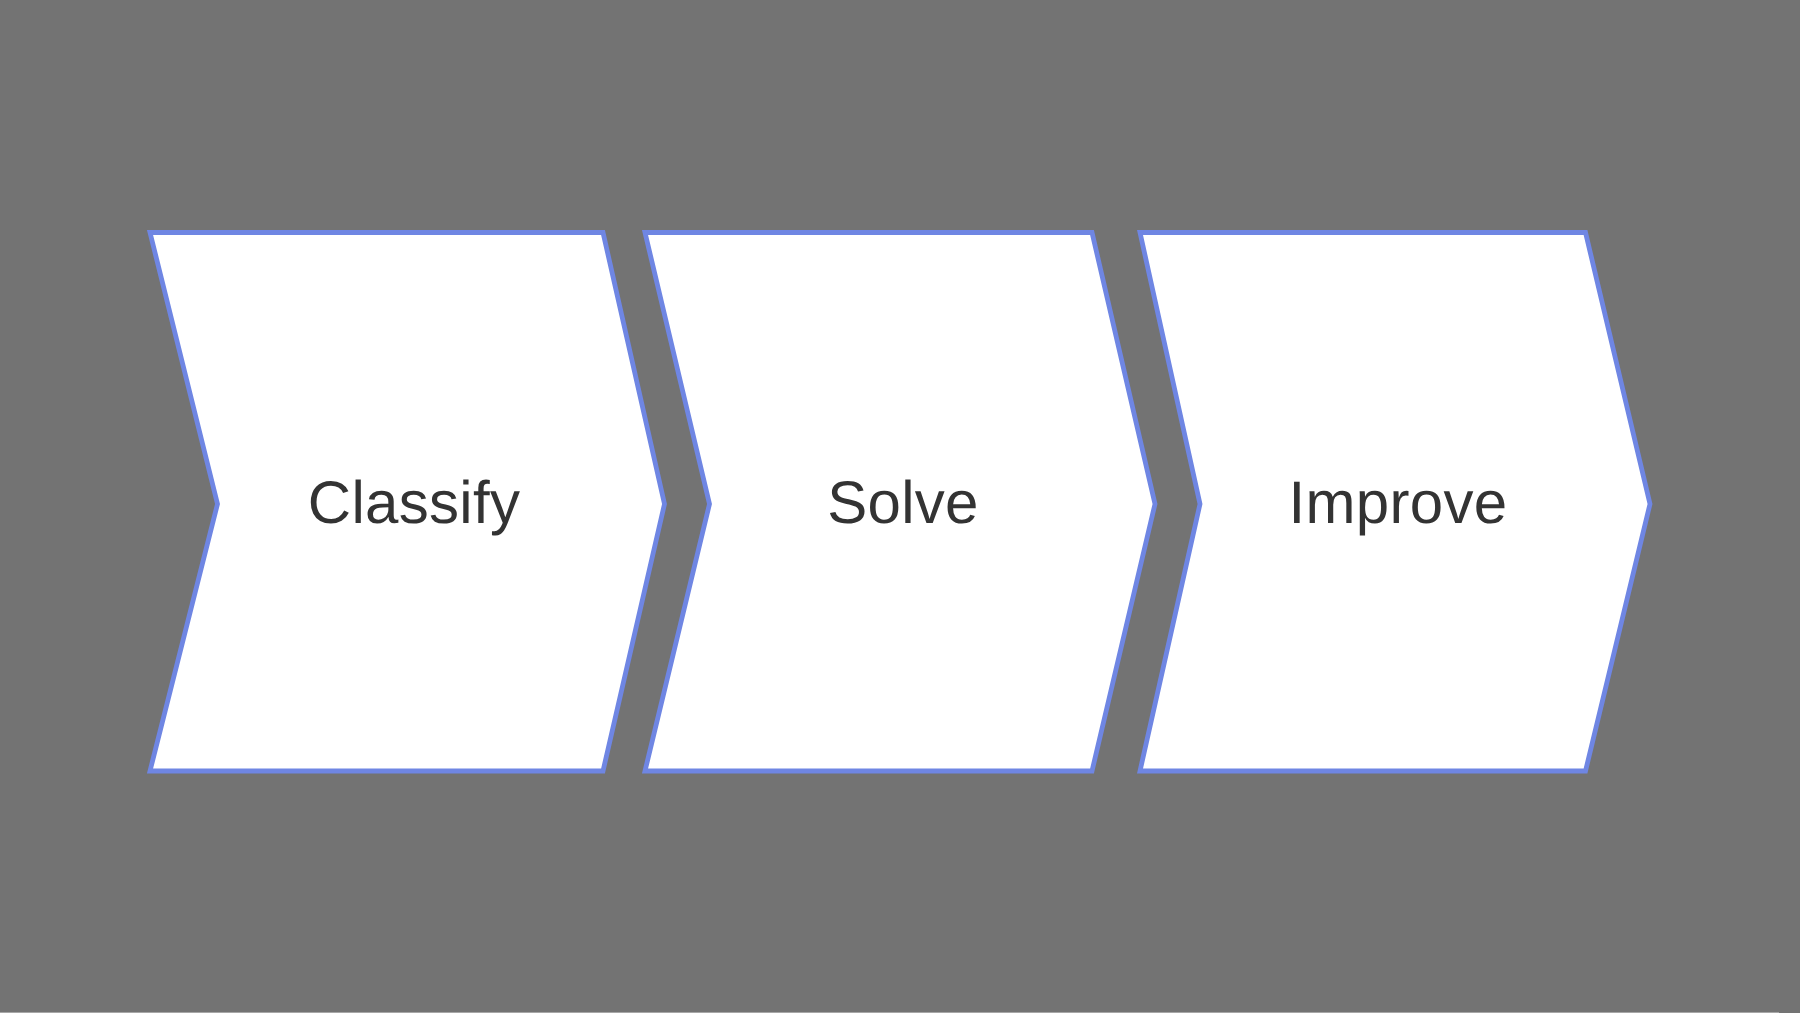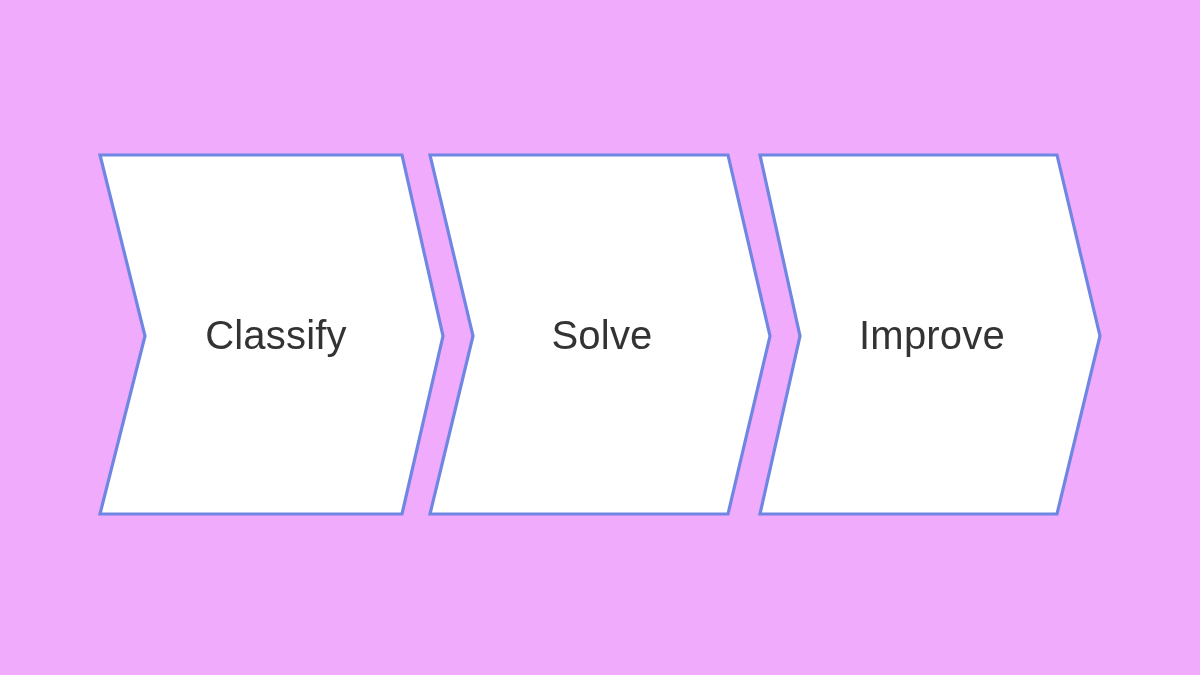--- a/index.html
+++ b/index.html
@@ -40,21 +40,21 @@
     font-size: 40px;
     font-weight: 400;
     text-anchor: middle;
     dominant-baseline: middle;
     letter-spacing: 0.2px;
   }
 </style>
 </head>
 <body>
 
-<div id="canvas" style="background: #f0abfc;">
+<div id="canvas" style="background: #737373;">
   <svg id="diagram-svg" viewBox="0 0 1200 675" xmlns="http://www.w3.org/2000/svg">
 
     <g>
       <polygon class="chevron-shape" points="100,155 402,155 443,336 402,514 100,514 145,336" fill="#ffffff" stroke="#6f86e3" stroke-width="3.2"></polygon>
       <text class="chevron-label" x="276" y="338" fill="#333333" font-size="40">Classify</text>
     </g>
 
     <g>
       <polygon class="chevron-shape" points="430,155 728,155 770,336 728,514 430,514 473,336" fill="#ffffff" stroke="#6f86e3" stroke-width="3.2"></polygon>
       <text class="chevron-label" x="602" y="338" fill="#333333" font-size="40">Solve</text>

